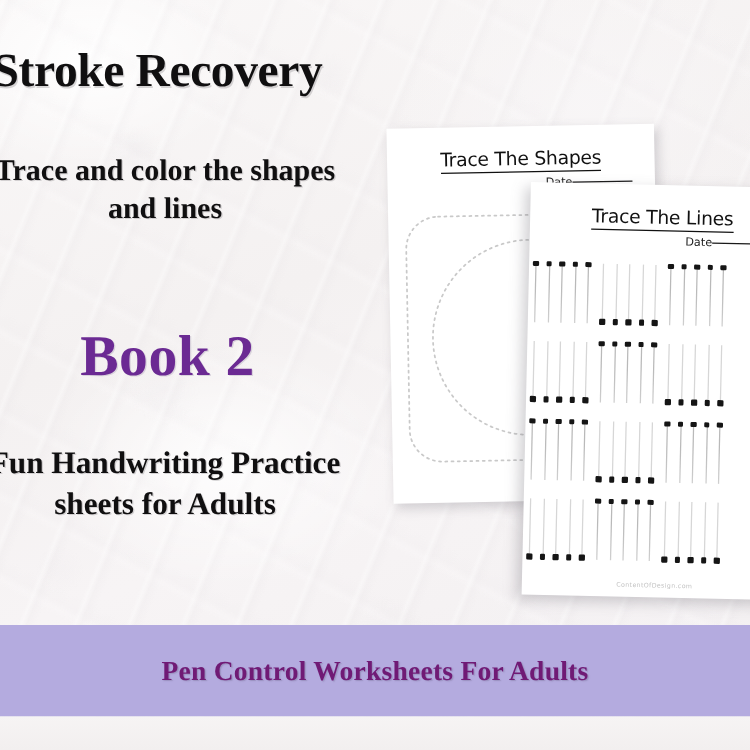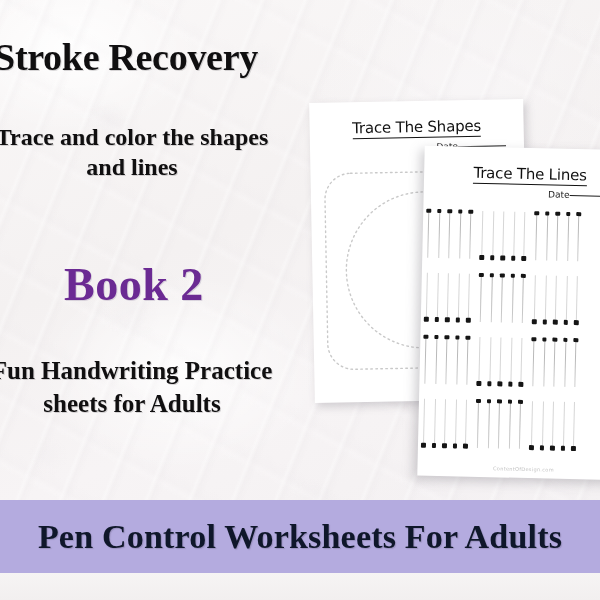--- a/index.html
+++ b/index.html
@@ -239,24 +239,24 @@
     top: 500px;
     width: 600px;
     height: 73px;
     background: #b4abdf;
     display: flex;
     align-items: center;
     justify-content: center;
     z-index: 8;
   }
   #banner-text {
-    color: #0f172a;
+    color: #701a75;
     font-family: "Liberation Serif", serif;
     font-weight: 700;
-    font-size: 34px;
+    font-size: 22px;
     letter-spacing: .2px;
     text-shadow: 1px 1px 1px rgba(120,110,150,.45);
     white-space: nowrap;
   }
 
   #banner-bottom-strip {
     position: absolute;
     left: 0;
     top: 573px;
     width: 600px;

